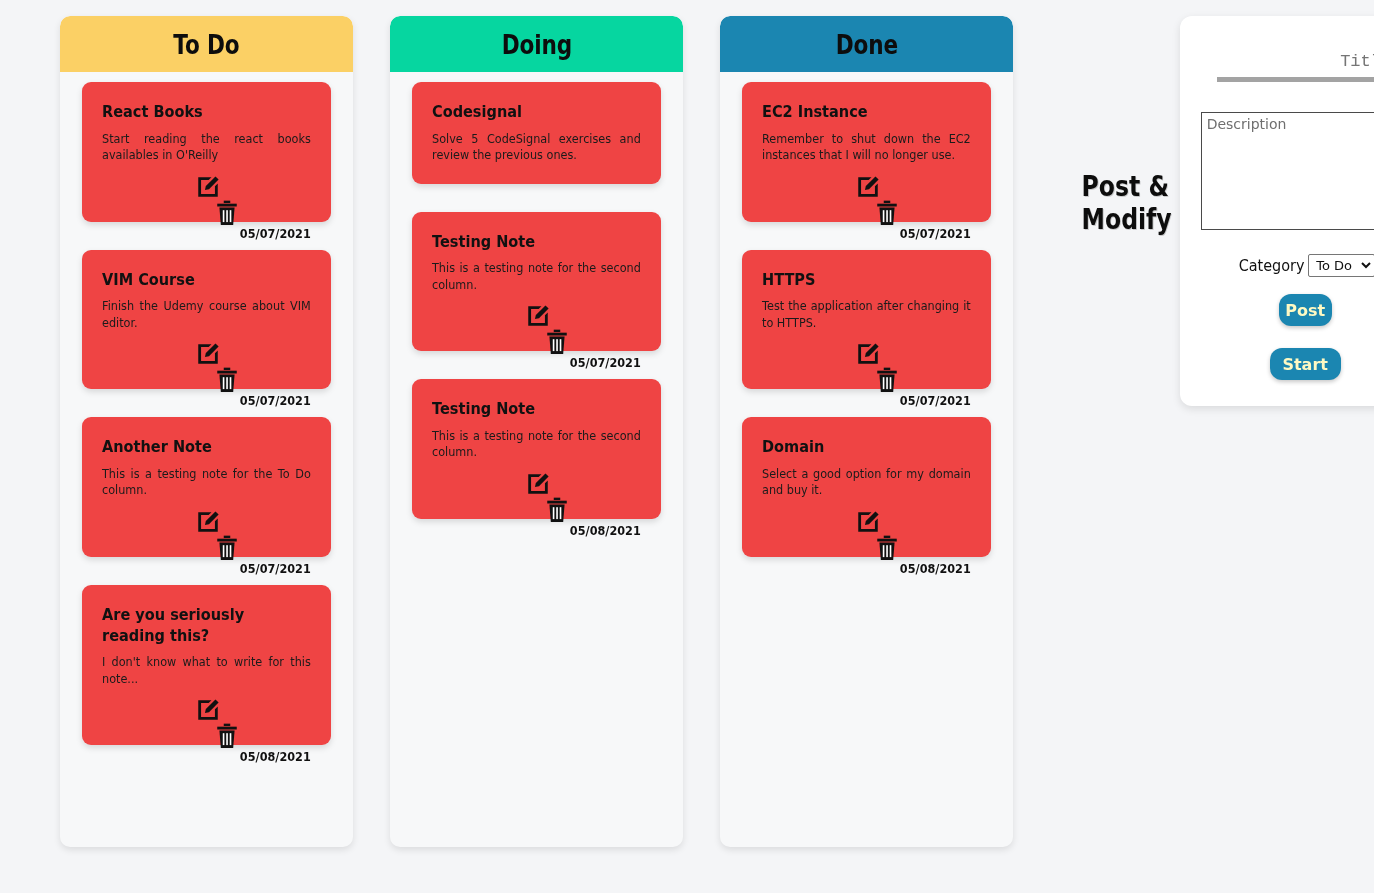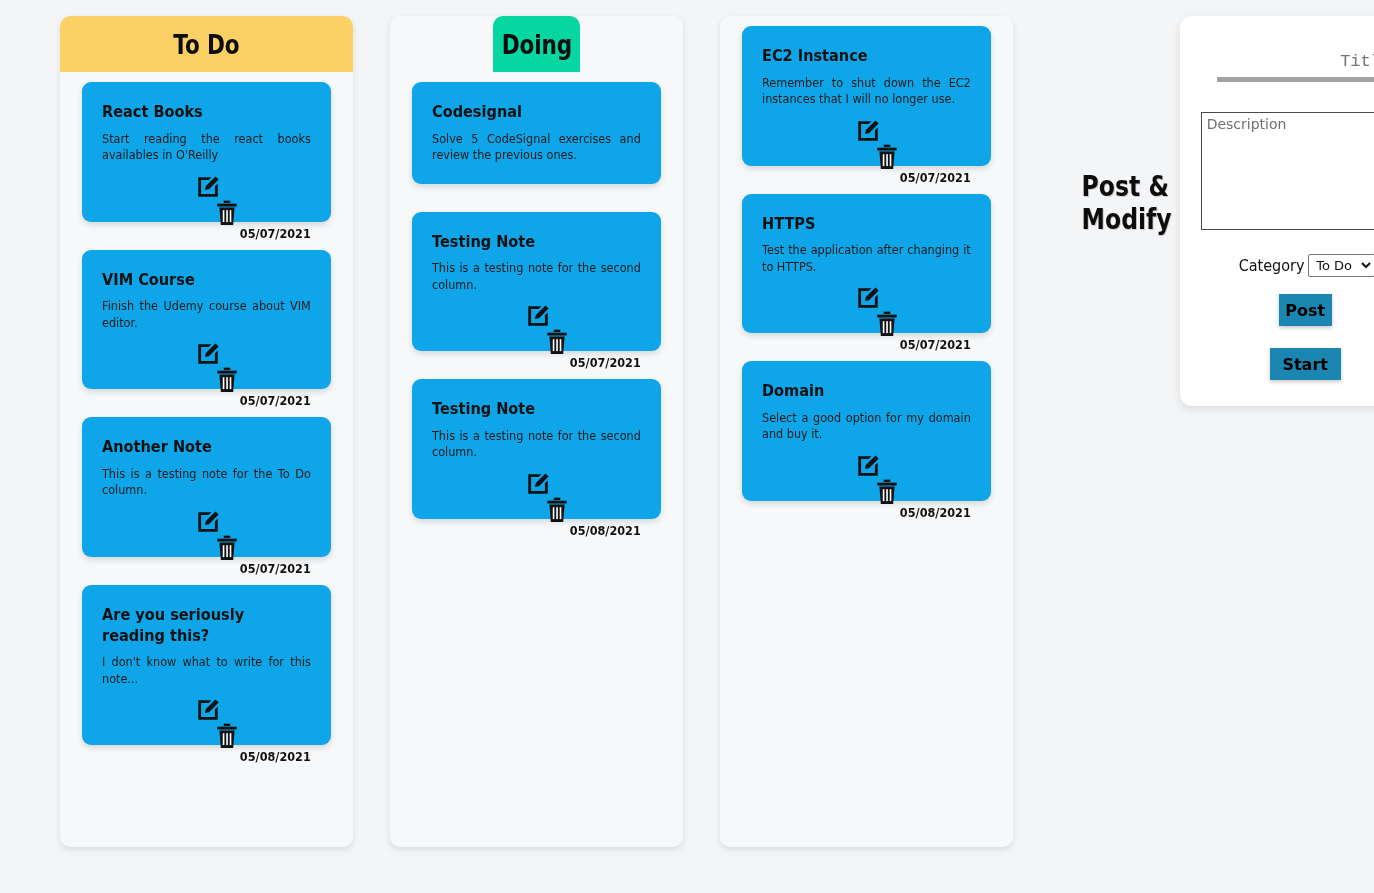--- a/index.html
+++ b/index.html
@@ -27,21 +27,21 @@
     width: 293px;
     margin-left: 60px;
     background: #f7f8f9;
     border-radius: 10px;
     box-shadow: 0 3px 7px rgba(0,0,0,0.10);
     min-height: 831px;
     display: flex;
     flex-direction: column;
     overflow: hidden;
   }
-  .column.c2 { margin-left: 37px; align-items: center; }
+  .column.c2 { margin-left: 37px; }
   .column.c3 { margin-left: 37px; }
 
   .col-header {
     height: 56px;
     display: flex;
     align-items: center;
     justify-content: center;
     border-radius: 10px 10px 0 0;
     flex: 0 0 auto;
   }
@@ -56,21 +56,21 @@
     display: block;
   }
 
   .col-body {
     padding: 10px 22px 0 22px;
     flex: 1 1 auto;
   }
 
   
   .card {
-    background: #0ea5e9;
+    background: #ef4444;
     border-radius: 9px;
     box-shadow: 0 3px 6px rgba(0,0,0,0.13);
     padding: 20px 20px 14px 20px;
     margin-bottom: 28px;
   }
   .card-title {
     font-family: "DejaVu Sans", sans-serif;
     font-weight: bold;
     font-size: 16.5px;
     color: #111111;
@@ -187,22 +187,22 @@
     font-family: "DejaVu Sans", sans-serif;
     font-size: 13px;
     color: #111;
     padding: 2px 3px;
     border: 1px solid #767676;
     background: #fff;
     border-radius: 2px;
   }
   .btn {
     border: none;
-    border-radius: 0;
-    color: #000000;
+    border-radius: 12px;
+    color: #fef9c3;
     font-family: "DejaVu Sans", sans-serif;
     font-weight: bold;
     font-size: 16px;
     cursor: pointer;
     box-shadow: 0 2px 4px rgba(0,0,0,0.22);
   }
   .btn-post {
     width: 53px; height: 32px;
     margin-top: 17px;
   }
@@ -379,20 +379,23 @@
               </svg>
             </button>
             <div class="card-date">05/08/2021</div>
           </div>
         </div>
 
       </div>
     </div>
 
     <div class="column c3">
+      <div class="col-header" style="background:#1b86b1">
+        <span>Done</span>
+      </div>
       <div class="col-body">
 
         <div class="card">
           <div class="card-title">EC2 Instance</div>
           <div class="card-desc">Remember to shut down the EC2 instances that I will no longer use.</div>
           <div class="card-foot">
             <button class="icon-btn edit">
               <svg width="26" height="26" viewBox="0 0 24 24" aria-hidden="true">
                 <path fill="#111" d="M3 3h12.2l-2.6 2.6H5.6v12.8h12.8v-7l2.6-2.6V21H3z"></path>
                 <path fill="#111" d="M18.9 2.2l2.9 2.9-8.9 8.9-3.7.8.8-3.7z"></path>

